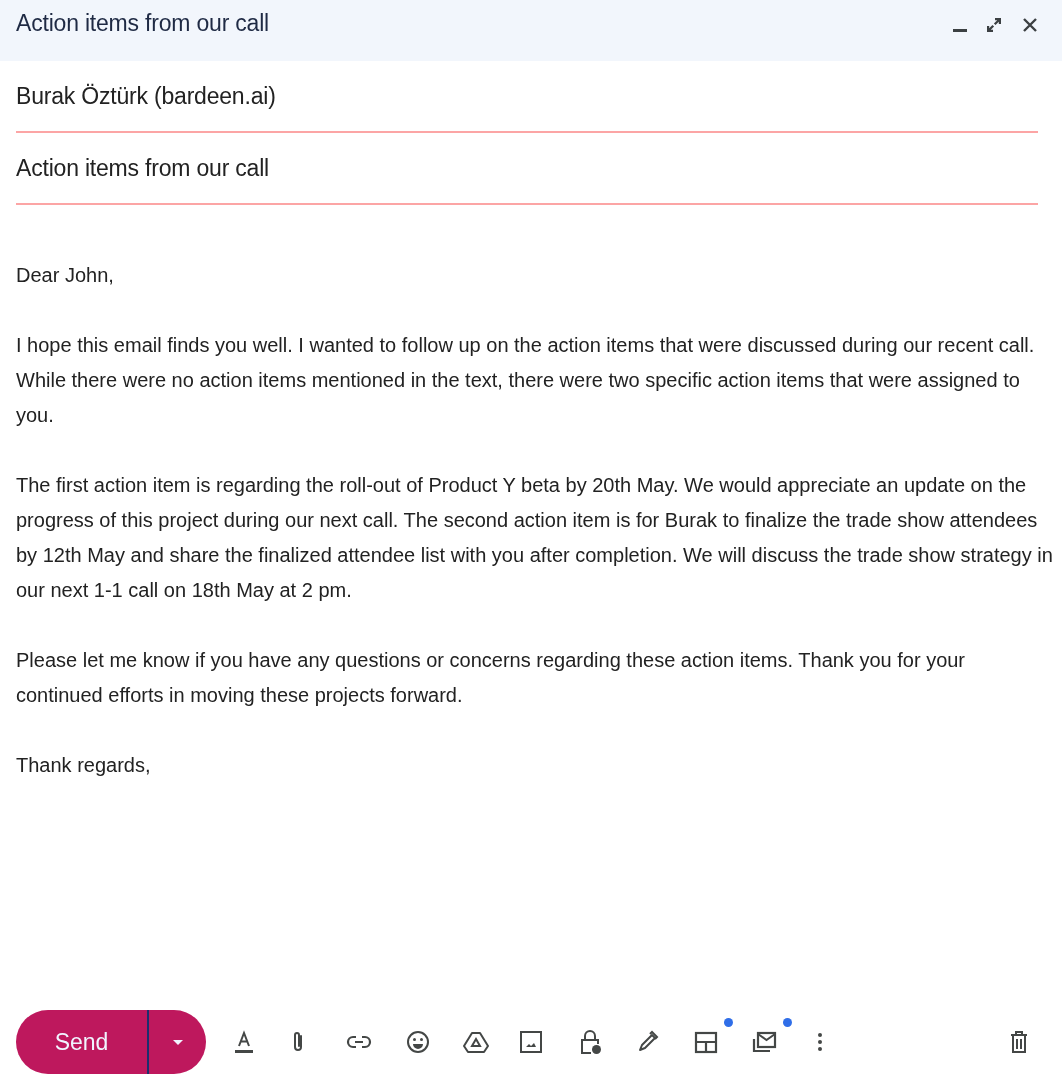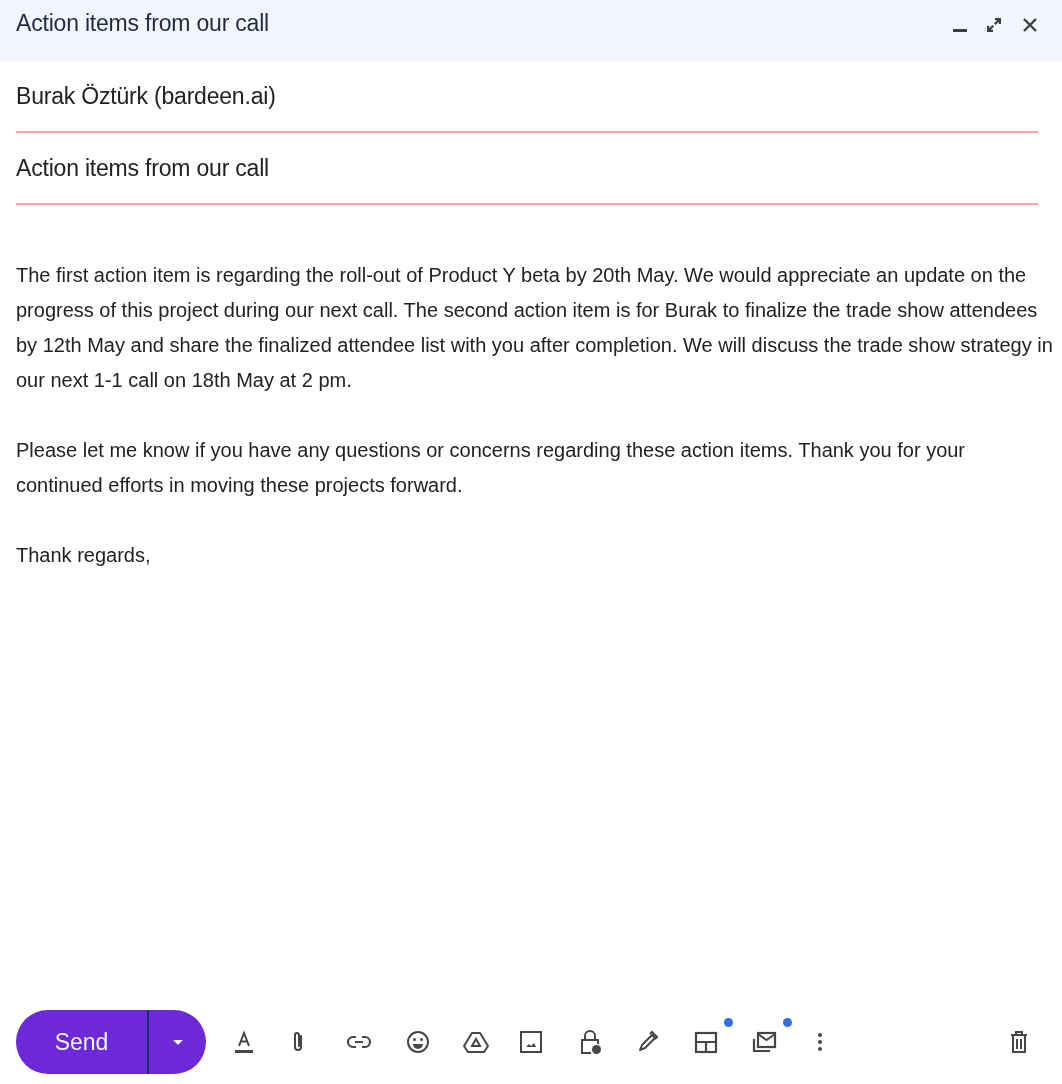--- a/index.html
+++ b/index.html
@@ -33,21 +33,21 @@
     position: absolute; left: 0; top: 22px; font-size: 23px; color: #222;
     letter-spacing: -0.2px;
   }
   .body-text {
     position: absolute; left: 16px; top: 258px; width: 1040px;
     font-size: 20px; line-height: 35px; color: #222;
   }
   .body-text p { margin: 0 0 35px 0; }
   .send-group {
     position: absolute; left: 16px; top: 1010px; width: 190px; height: 64px;
-    background: #6d28d9; border-radius: 32px; display: flex; overflow: hidden;
+    background: #be185d; border-radius: 32px; display: flex; overflow: hidden;
   }
   .send-btn {
     width: 131px; height: 64px; display: flex; align-items: center; justify-content: center;
     color: #f1f4ff; font-size: 23px; cursor: pointer;
   }
   .send-divider { width: 2px; height: 64px; background: #1c2e6e; }
   .send-more {
     flex: 1; display: flex; align-items: center; justify-content: center; cursor: pointer;
   }
   .tool {
@@ -85,20 +85,22 @@
 
 <div class="field" style="top:61px;">
   <span>Burak Öztürk (bardeen.ai)</span>
 </div>
 
 <div class="field" style="top:133px;">
   <span>Action items from our call</span>
 </div>
 
 <div class="body-text">
+  <p>Dear John,</p>
+  <p>I hope this email finds you well. I wanted to follow up on the action items that were discussed during our recent call. While there were no action items mentioned in the text, there were two specific action items that were assigned to you.</p>
   <p>The first action item is regarding the roll-out of Product Y beta by 20th May. We would appreciate an update on the progress of this project during our next call. The second action item is for Burak to finalize the trade show attendees by 12th May and share the finalized attendee list with you after completion. We will discuss the trade show strategy in our next 1-1 call on 18th May at 2 pm.</p>
   <p>Please let me know if you have any questions or concerns regarding these action items. Thank you for your continued efforts in moving these projects forward.</p>
   <p>Thank regards,</p>
 </div>
 
 <div class="send-group">
   <div class="send-btn">Send</div>
   <div class="send-divider"></div>
   <div class="send-more">
     <svg width="14" height="10" viewBox="0 0 14 10">

